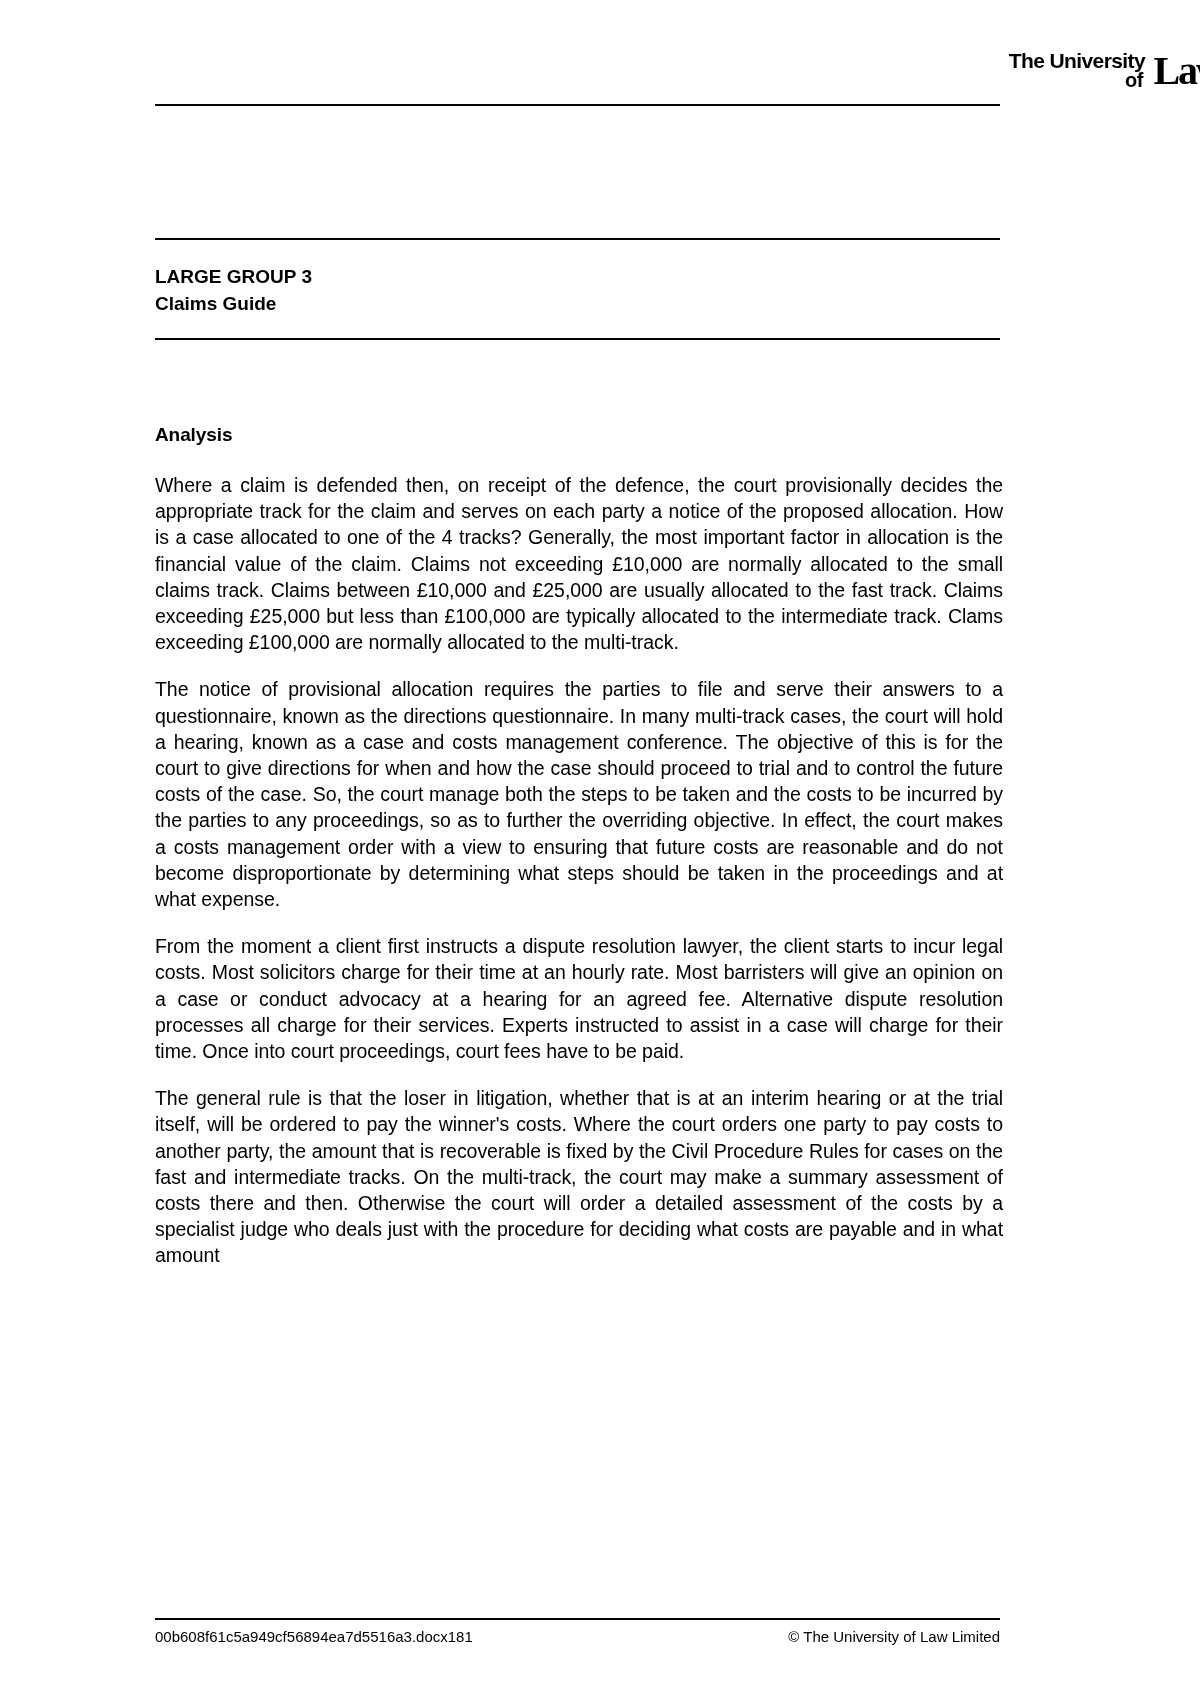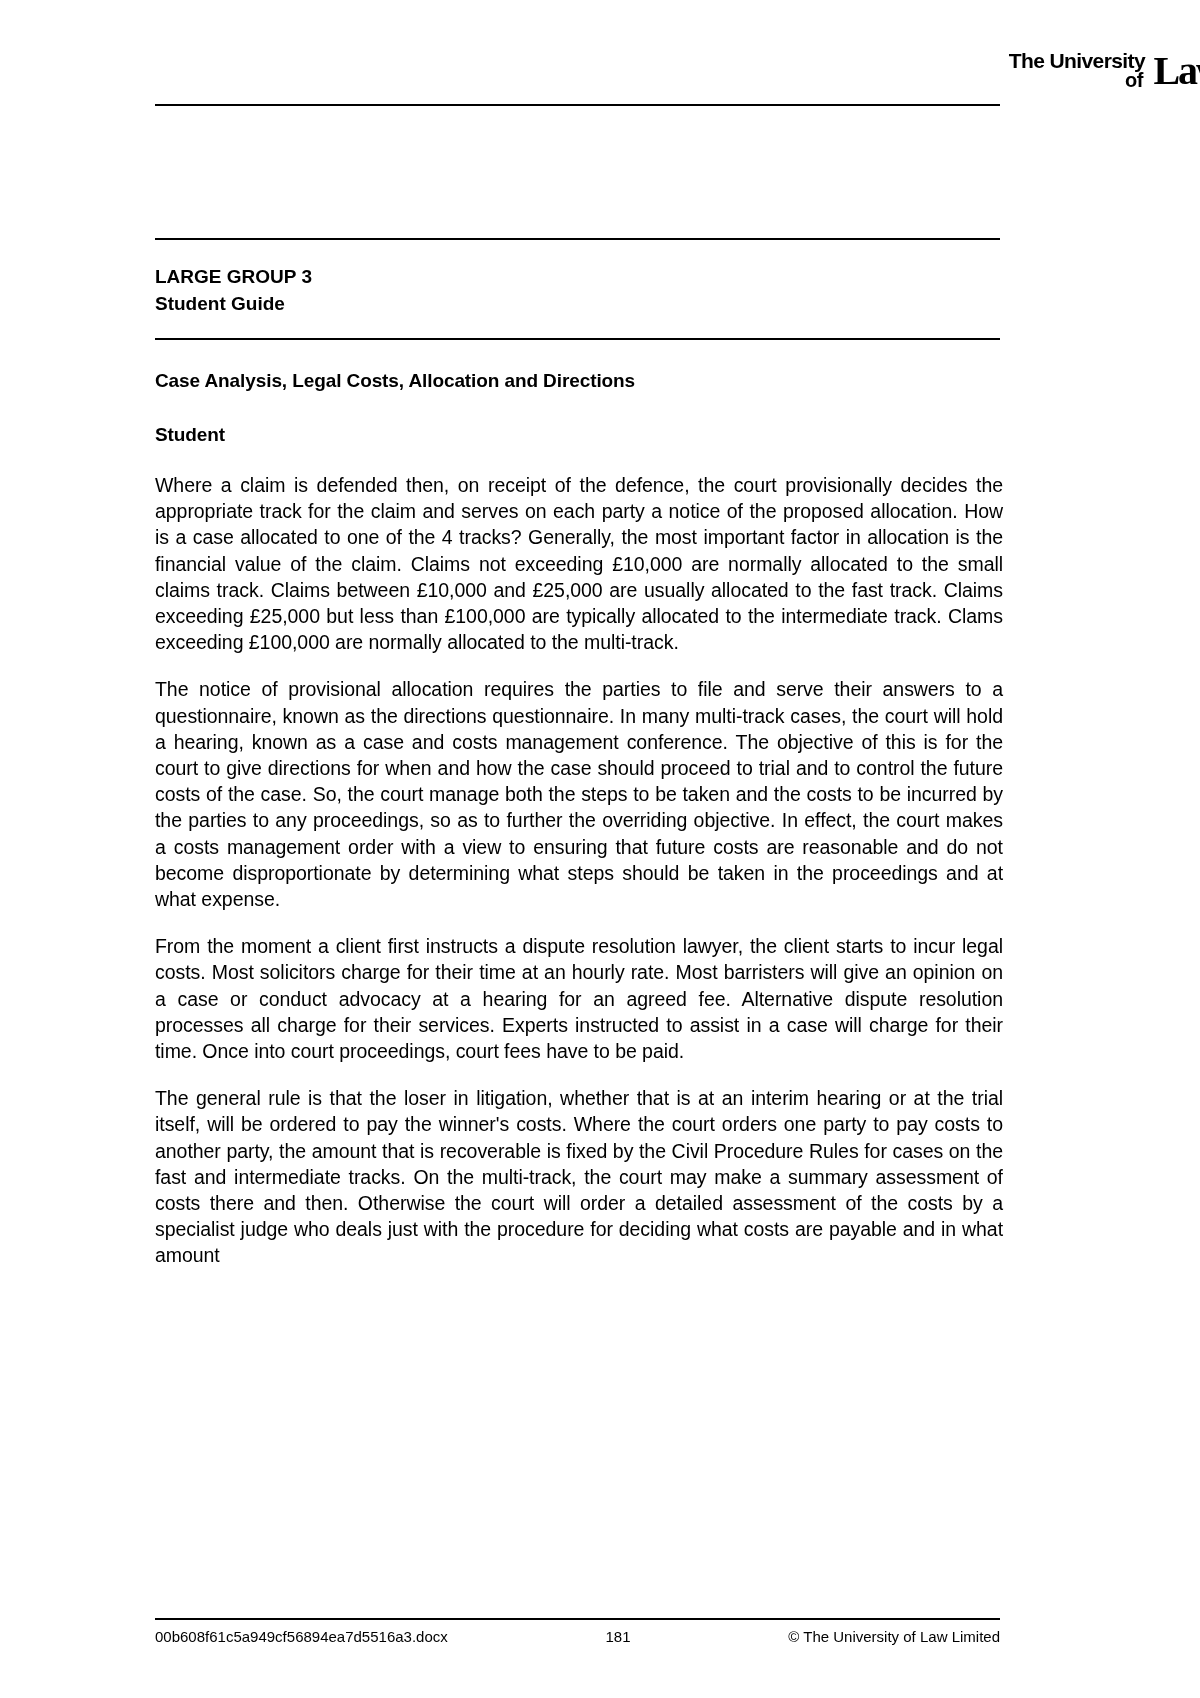--- a/index.html
+++ b/index.html
@@ -151,21 +151,20 @@
     left: 132px;
     top: 1628px;
     width: 845px;
     display: flex;
     align-items: baseline;
     font-size: 15px;
   }
   .footer-left { flex: 0 0 auto; white-space: nowrap; }
   .footer-center {
     flex: 1 1 auto;
-    text-align: center;
     white-space: nowrap;
   }
   .footer-right {
     flex: 0 0 auto;
     white-space: nowrap;
   }
 </style>
 </head>
 <body>
 
@@ -176,26 +175,25 @@
     <span class="logo-of">of</span>
     <span class="logo-law">Law</span>
   </div>
 
   <hr class="rule rule-header">
 
 
   <hr class="rule rule-title">
 
   <div class="group-line group-line-1">LARGE GROUP 3</div>
-  <div class="group-line group-line-2">Student Guide</div>
+  <div class="group-line group-line-2">Claims Guide</div>
 
   <hr class="rule rule-group">
 
-  <h2 class="section-heading heading-main">Case Analysis, Legal Costs, Allocation and Directions</h2>
-  <h3 class="section-heading heading-sub">Student</h3>
+  <h3 class="section-heading heading-sub">Analysis</h3>
 
   <div class="body-block">
     <p class="para">Where a claim is defended then, on receipt of the defence, the court provisionally decides the appropriate track for the claim and serves on each party a notice of the proposed allocation. How is a case allocated to one of the 4 tracks? Generally, the most important factor in allocation is the financial value of the claim. Claims not exceeding £10,000 are normally allocated to the small claims track. Claims between £10,000 and £25,000 are usually allocated to the fast track. Claims exceeding £25,000 but less than £100,000 are typically allocated to the intermediate track. Clams exceeding £100,000 are normally allocated to the multi-track.</p>
     <p class="para">The notice of provisional allocation requires the parties to file and serve their answers to a questionnaire, known as the directions questionnaire. In many multi-track cases, the court will hold a hearing, known as a case and costs management conference. The objective of this is for the court to give directions for when and how the case should proceed to trial and to control the future costs of the case. So, the court manage both the steps to be taken and the costs to be incurred by the parties to any proceedings, so as to further the overriding objective. In effect, the court makes a costs management order with a view to ensuring that future costs are reasonable and do not become disproportionate by determining what steps should be taken in the proceedings and at what expense.</p>
     <p class="para">From the moment a client first instructs a dispute resolution lawyer, the client starts to incur legal costs. Most solicitors charge for their time at an hourly rate. Most barristers will give an opinion on a case or conduct advocacy at a hearing for an agreed fee. Alternative dispute resolution processes all charge for their services. Experts instructed to assist in a case will charge for their time. Once into court proceedings, court fees have to be paid.</p>
     <p class="para">The general rule is that the loser in litigation, whether that is at an interim hearing or at the trial itself, will be ordered to pay the winner's costs. Where the court orders one party to pay costs to another party, the amount that is recoverable is fixed by the Civil Procedure Rules for cases on the fast and intermediate tracks. On the multi-track, the court may make a summary assessment of costs there and then. Otherwise the court will order a detailed assessment of the costs by a specialist judge who deals just with the procedure for deciding what costs are payable and in what amount</p>
   </div>
 
   <hr class="rule rule-footer">
 

